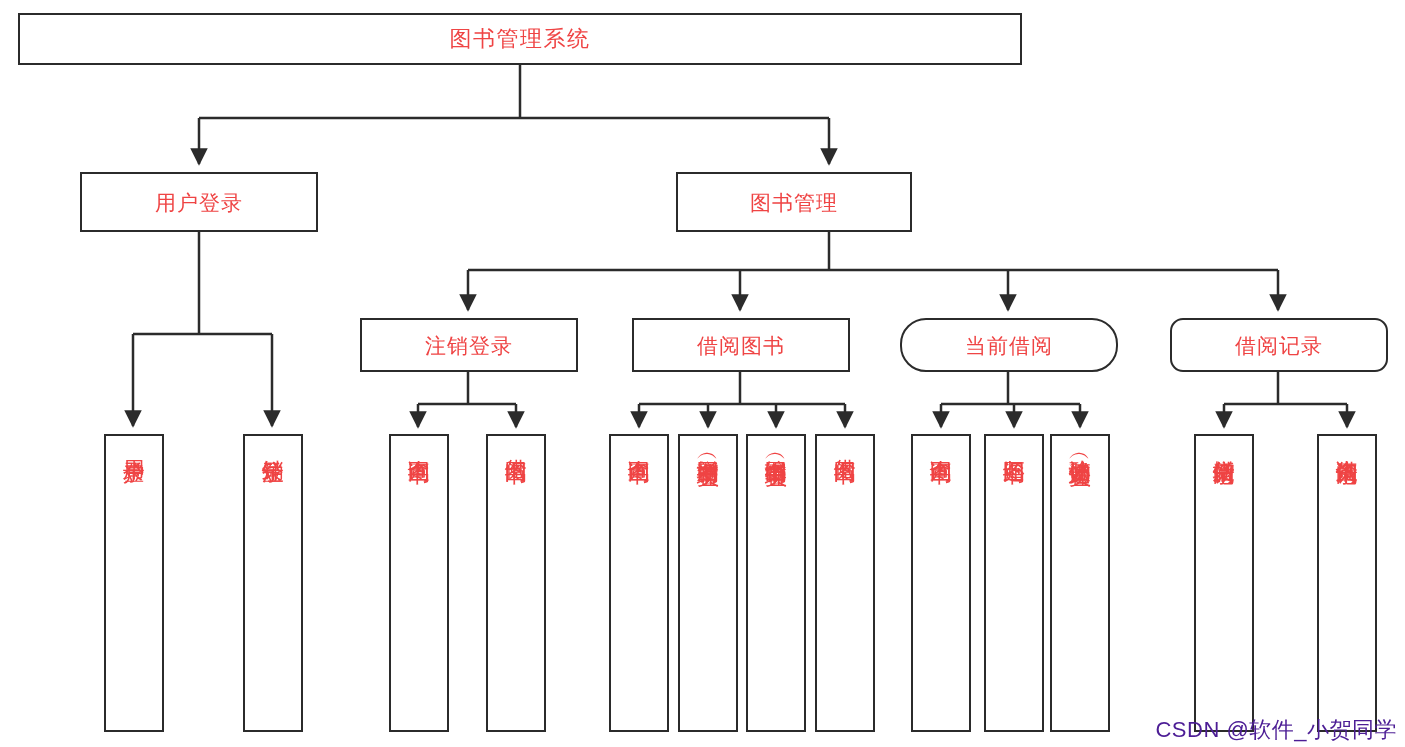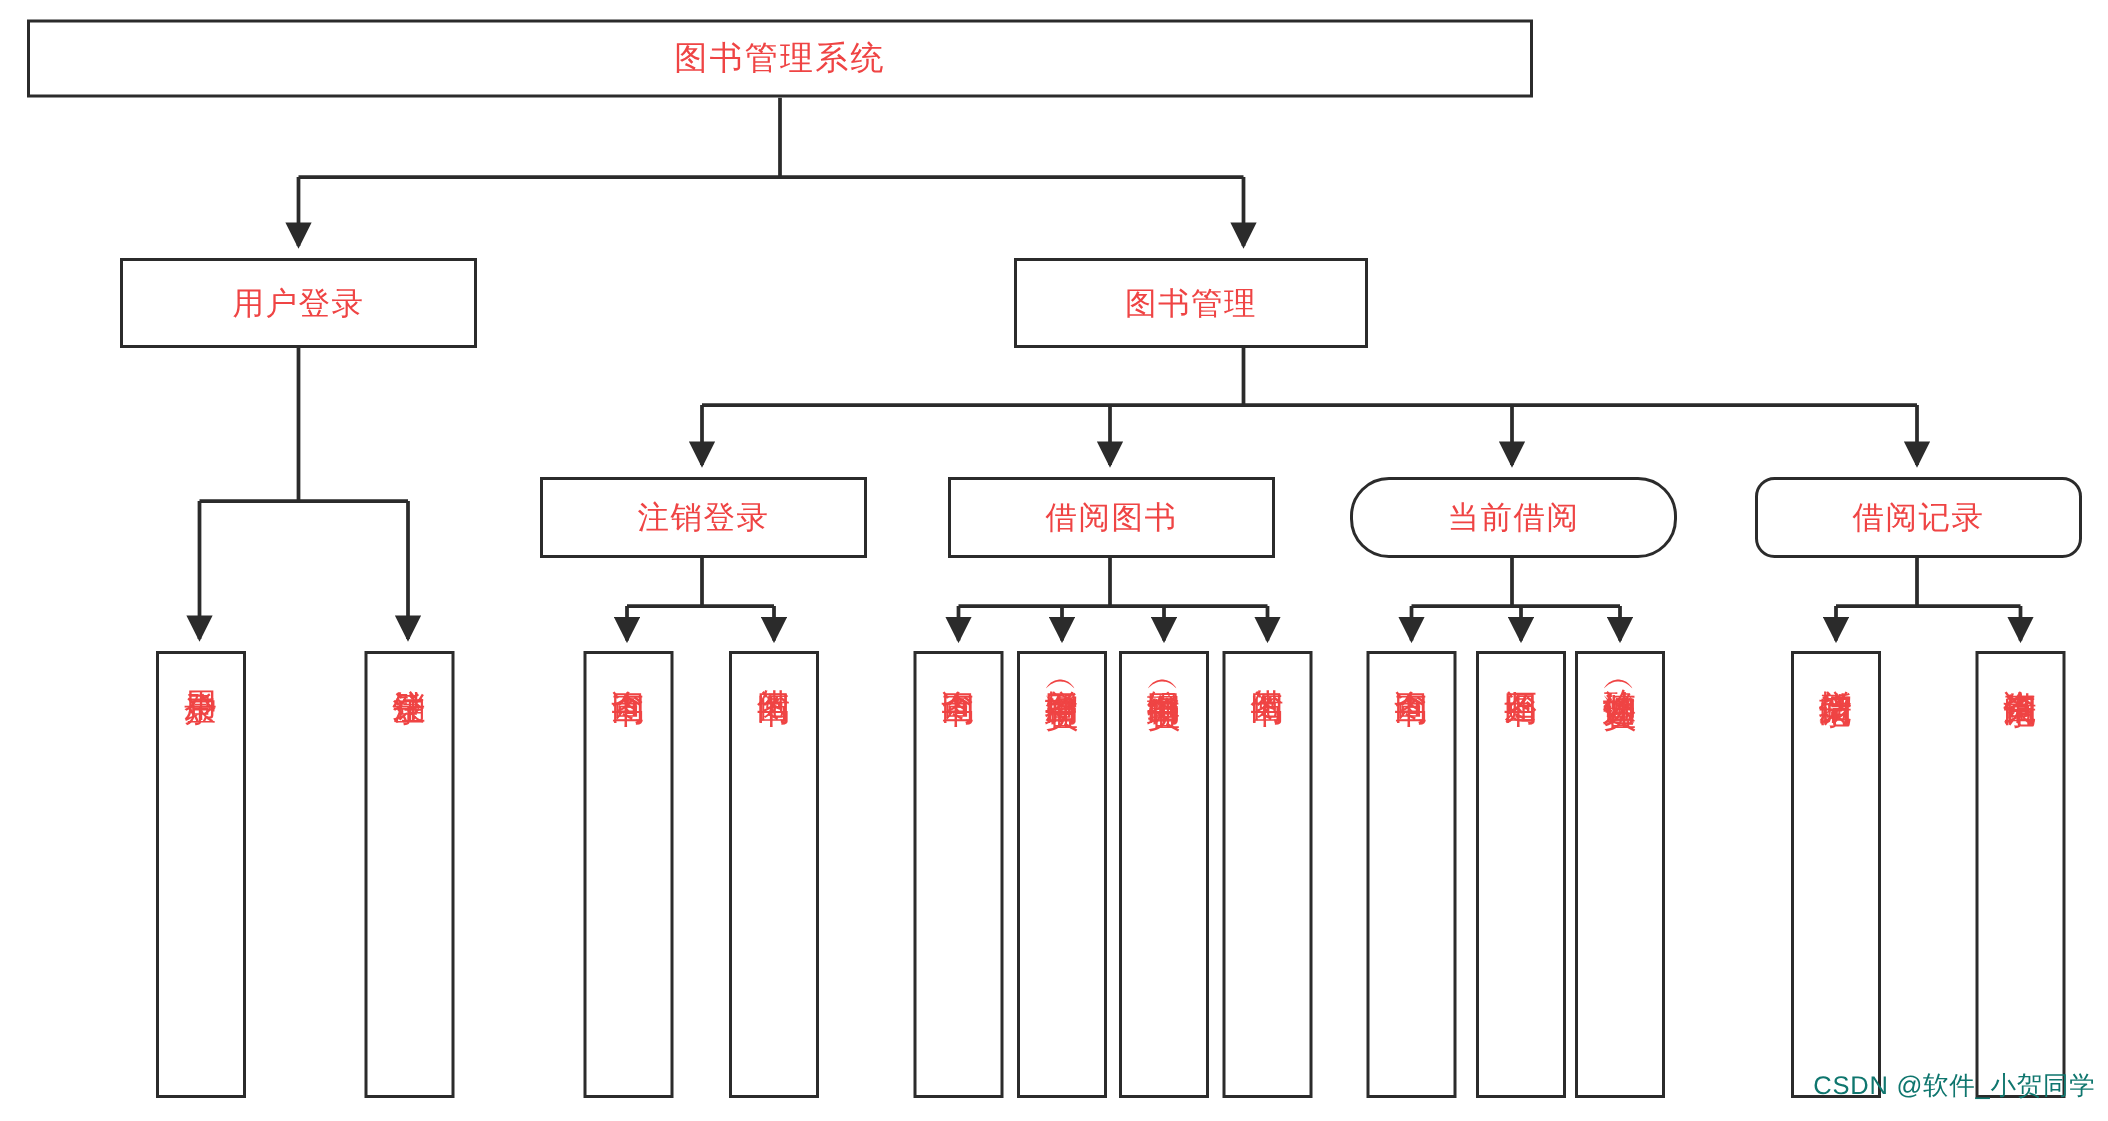--- a/index.html
+++ b/index.html
@@ -55,23 +55,23 @@
     line-height: 1.06;
     writing-mode: vertical-rl;
     text-orientation: upright;
     white-space: nowrap;
     letter-spacing: 1px;
     display: block;
   }
   .watermark {
     position: absolute;
     right: 8px;
-    bottom: 12px;
-    font-size: 17px;
-    color: #0f766e;
+    bottom: 2px;
+    font-size: 22px;
+    color: #4c1d95;
     white-space: nowrap;
     letter-spacing: 0.5px;
   }
 </style>
 </head>
 <body>
 
 <div id="canvas">
 
   <svg class="edges" viewBox="0 0 1405 747" width="1405" height="747" xmlns="http://www.w3.org/2000/svg">

